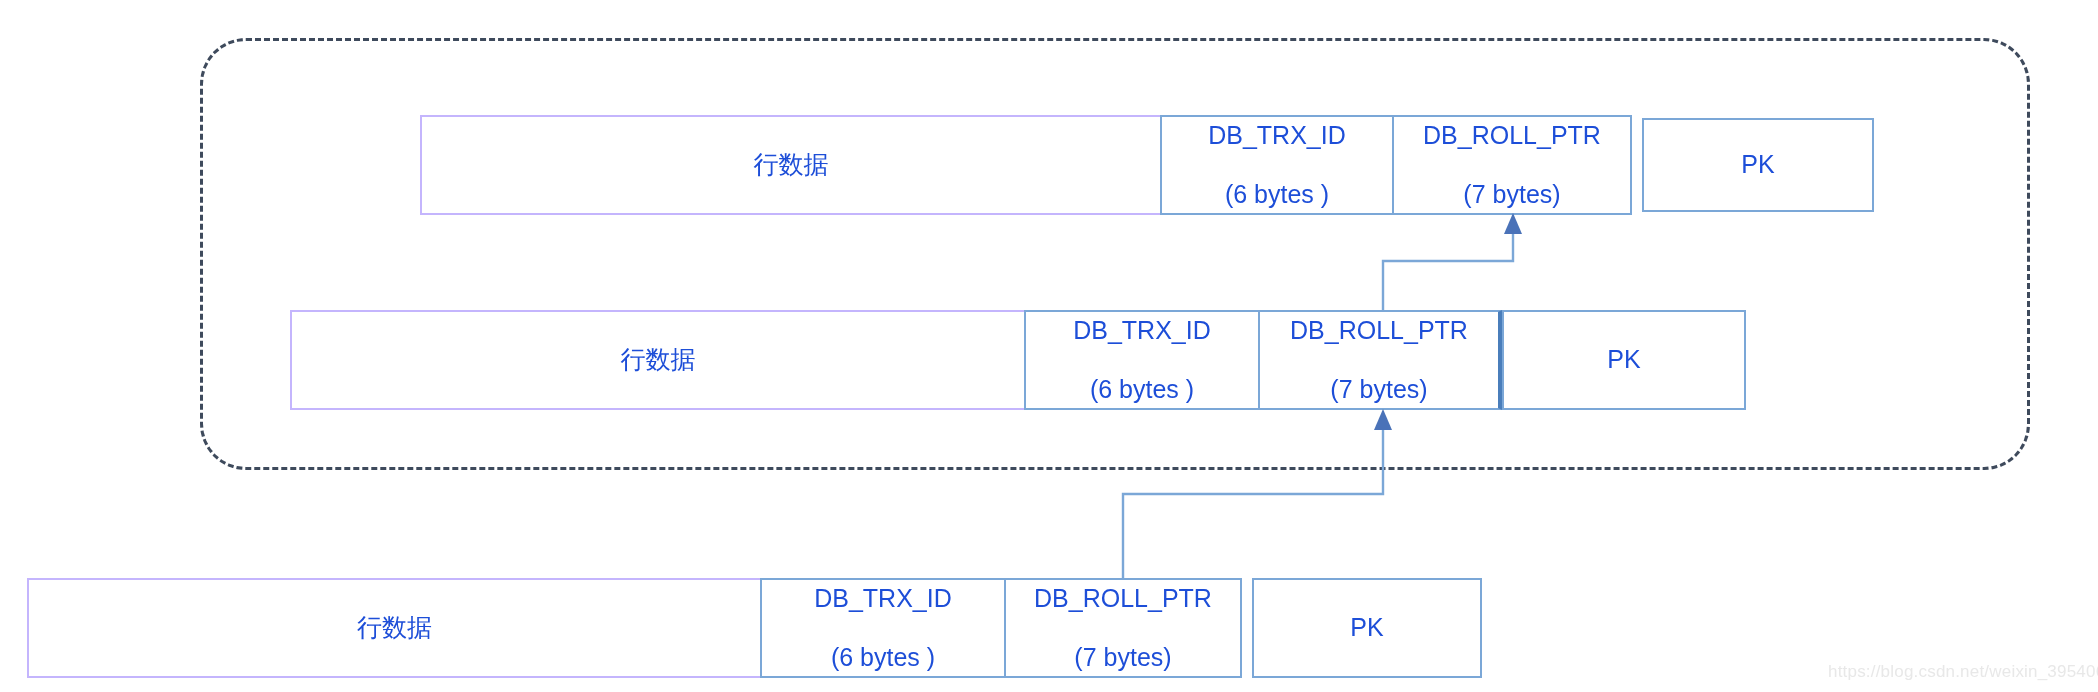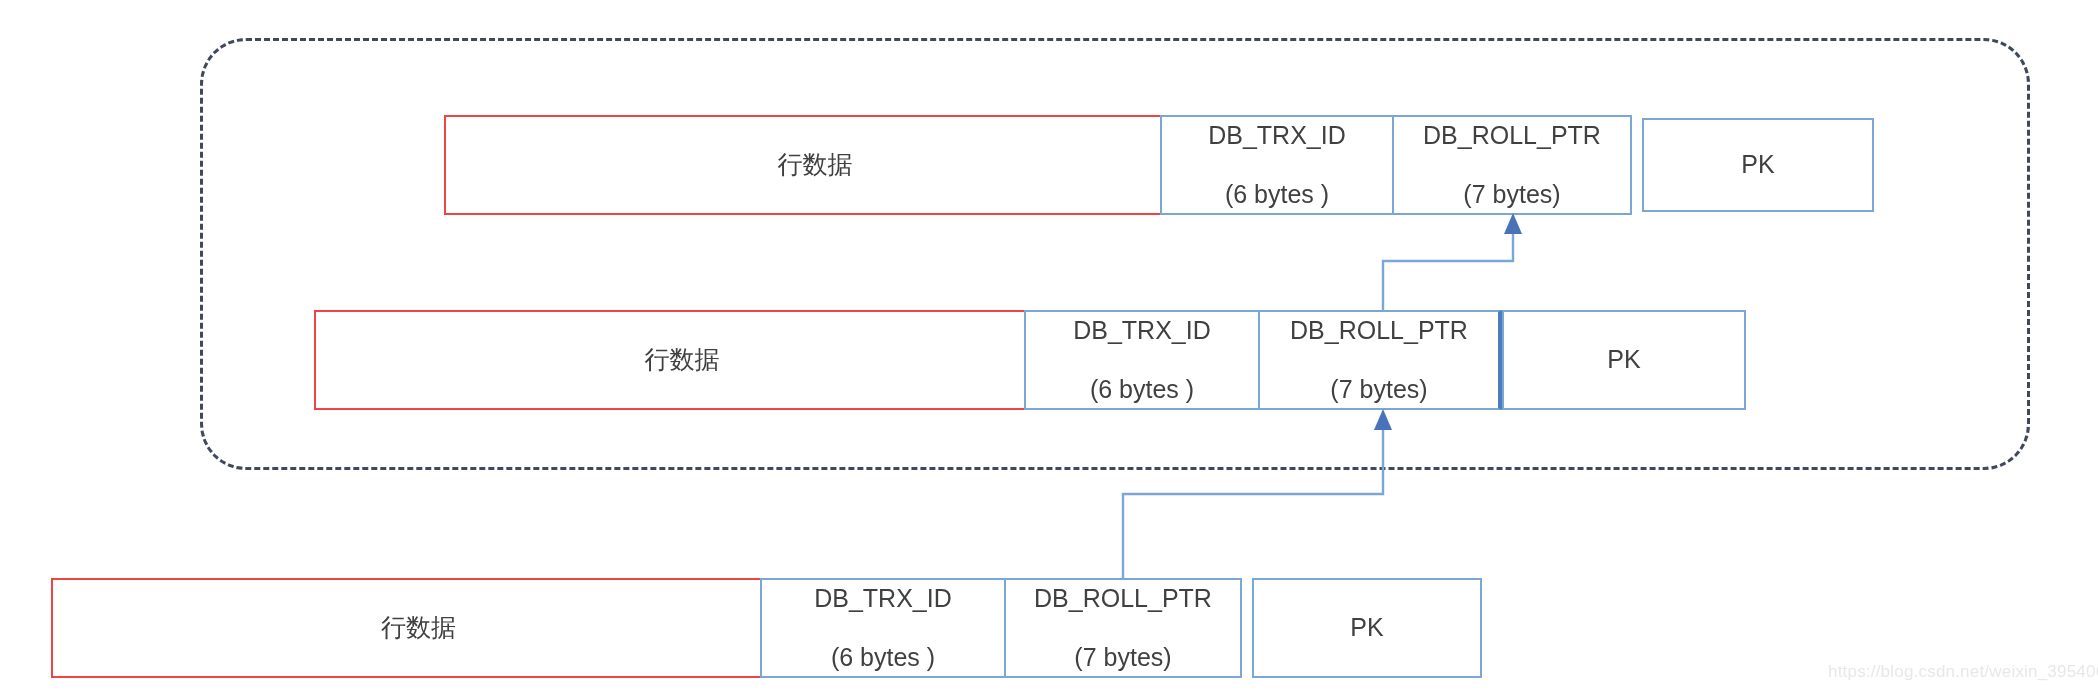--- a/index.html
+++ b/index.html
@@ -30,27 +30,26 @@
     display:block;
   }
   .cell{
     position:absolute;
     box-sizing:border-box;
     display:flex;
     align-items:center;
     justify-content:center;
     text-align:center;
     background:#ffffff;
-    color:#404040;
+    color:#1d4ed8;
     line-height:1.18;
     white-space:pre-line;
   }
   .cell.green{
-    border:2px solid #ef4444;
-    margin-left:24px;
+    border:2px solid #c4b5fd;
   }
   .cell.blue{
     border:2px solid #7ba7d7;
   }
   .cell.blue-thickright{
     border:2px solid #7ba7d7;
     border-right-width:4px;
     border-right-color:#4a7ebb;
   }
   .cell .lines{

